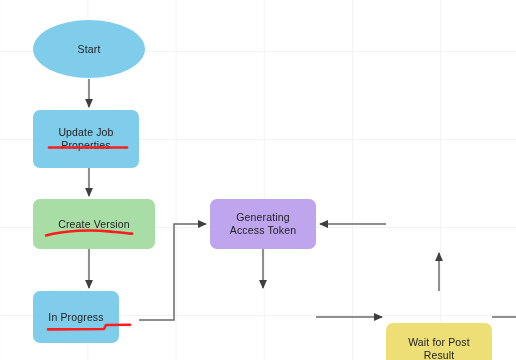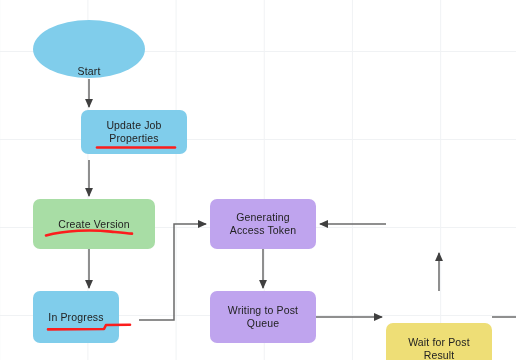--- a/index.html
+++ b/index.html
@@ -46,21 +46,20 @@
     position: relative;
     z-index: 2;
     padding: 0 4px;
     white-space: pre-line;
   }
   .rect {
     border-radius: 7px;
   }
   .ellipse {
     border-radius: 50%;
-    align-items: flex-end;
   }
   .annot {
     position: absolute;
     z-index: 3;
     pointer-events: none;
   }
 </style>
 </head>
 <body>
 
@@ -92,21 +91,21 @@
       <path d="M 386 224 L 320 224" marker-end="url(#arrowEnd)"></path>
 
       <path d="M 492 317 L 516 317"></path>
     </g>
   </svg>
 
   <div class="node ellipse" style="left:33px; top:20px; width:112px; height:58px; background:#80cdeb;">
     <span class="label">Start</span>
   </div>
 
-  <div class="node rect" style="left:33px; top:110px; width:106px; height:44px; background:#80cdeb;margin-left:48px;">
+  <div class="node rect" style="left:33px; top:110px; width:106px; height:58px; background:#80cdeb;">
     <span class="label">Update Job
 Properties</span>
     <svg class="annot" style="left:14px; top:33px;" width="82" height="9" viewBox="0 0 82 9">
       <path d="M 2 4.5 L 80 4.5" stroke="#fc1d1d" stroke-width="2.6" fill="none" stroke-linecap="round"></path>
     </svg>
   </div>
 
   <div class="node rect" style="left:33px; top:199px; width:122px; height:50px; background:#a8dda5;">
     <span class="label">Create Version</span>
     <svg class="annot" style="left:10px; top:28px;" width="92" height="12" viewBox="0 0 92 12">
@@ -119,24 +118,20 @@
     <svg class="annot" style="left:12px; top:29px;" width="88" height="13" viewBox="0 0 88 13">
       <path d="M 3 9.4 L 59 9.0 L 61 5.0 L 85 4.7" stroke="#fc1d1d" stroke-width="2.6" fill="none" stroke-linecap="round" stroke-linejoin="round"></path>
     </svg>
   </div>
 
   <div class="node rect" style="left:210px; top:199px; width:106px; height:50px; background:#bfa4ee;">
     <span class="label">Generating
 Access Token</span>
   </div>
 
-  <div class="node rect" style="left:210px; top:291px; width:106px; height:52px; background:#bfa4ee;">
-    <span class="label">Writing to Post
-Queue</span>
-  </div>
 
 
   <div class="node rect" style="left:386px; top:291px; width:106px; height:52px; background:#eede76;margin-top:32px;">
     <span class="label">Wait for Post
 Result</span>
   </div>
 
 </div>
 
 </body></html>

